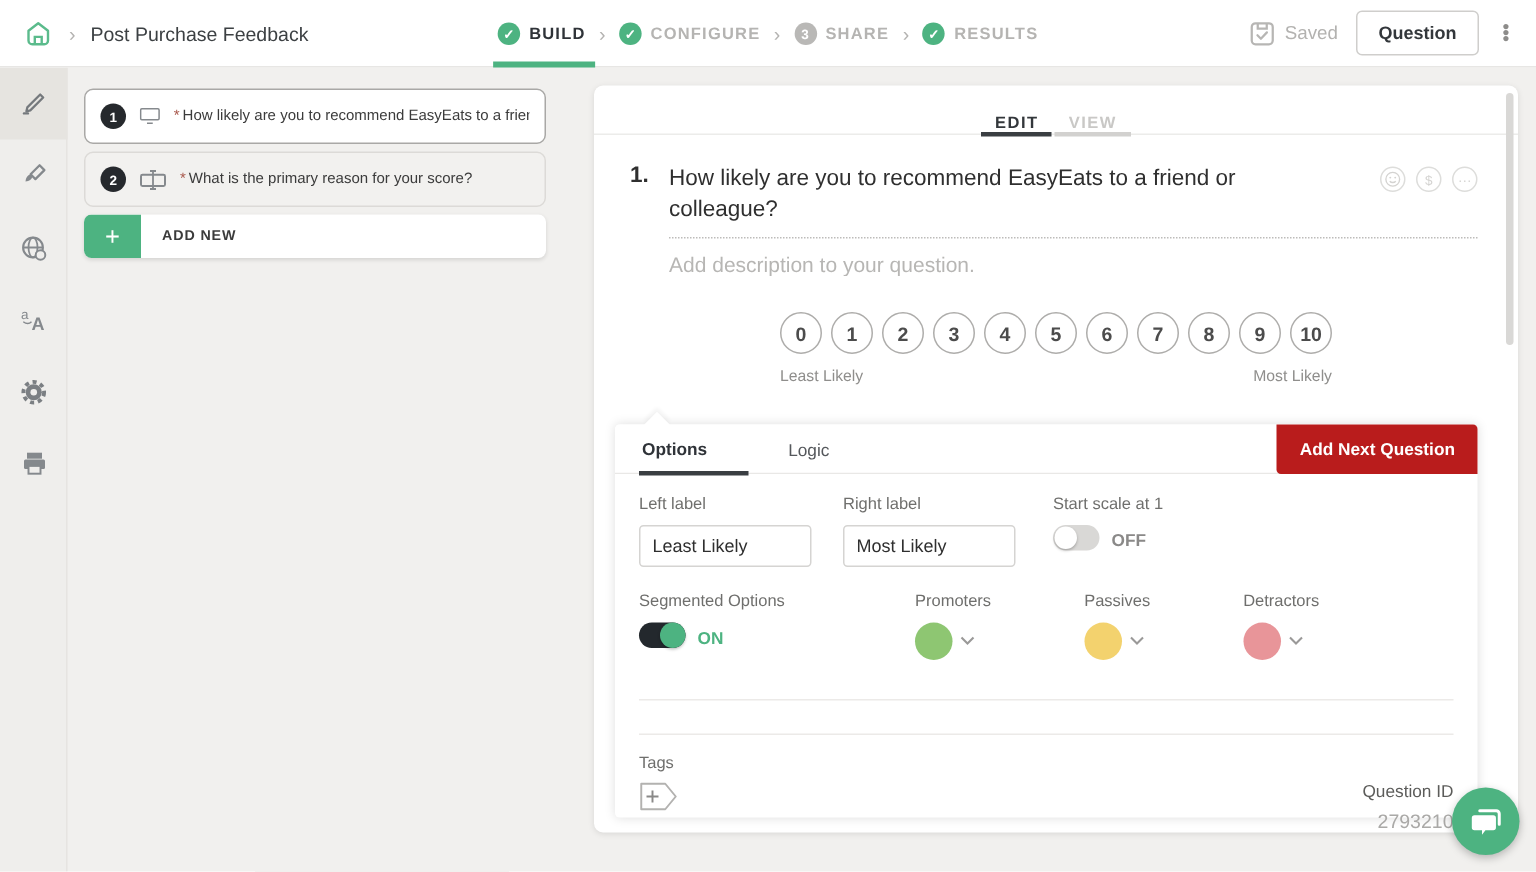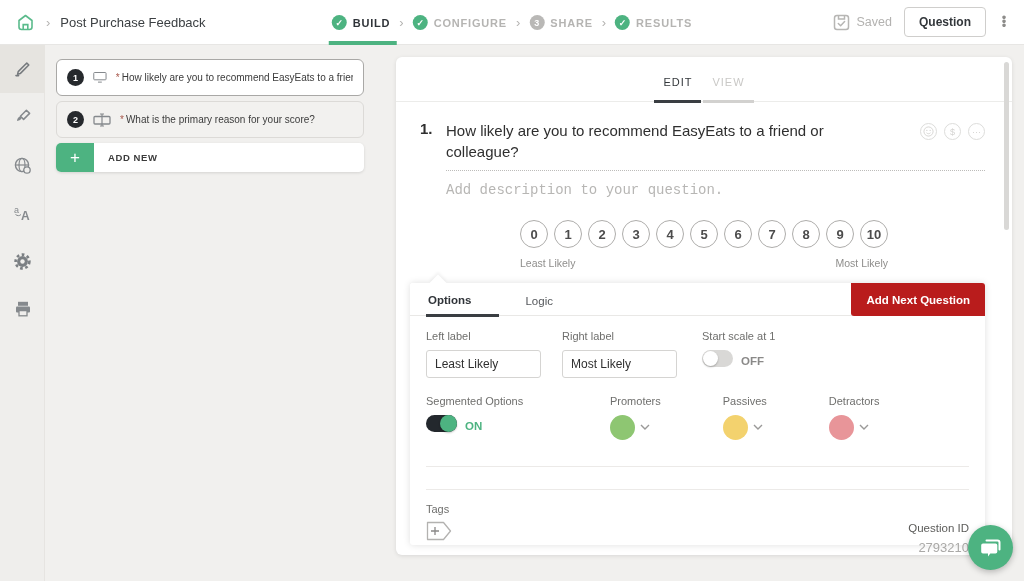--- a/index.html
+++ b/index.html
@@ -42,32 +42,32 @@
   .req { color:#a8574b; margin-right:2px; }
   .addnew { display:flex; align-items:center; height:29px; background:#fff; border-radius:5px; box-shadow:0 1px 3px rgba(0,0,0,0.12); overflow:hidden; cursor:pointer; }
   .addnew-plus { width:38px; height:29px; background:#4db381; color:#fff; font-size:17px; display:flex; align-items:center; justify-content:center; }
   .addnew-label { font-size:9.5px; font-weight:bold; letter-spacing:0.6px; color:#3b3b3b; padding-left:14px; }
 
   
   .canvas-card { position:absolute; left:396px; top:57px; width:616px; height:498px; background:#fff; border-radius:6px; box-shadow:0 1px 4px rgba(0,0,0,0.10); }
   .scroll-thumb { position:absolute; right:3px; top:5px; width:5px; height:168px; border-radius:3px; background:#d9d8d6; cursor:pointer; }
 
   .view-tabs { display:flex; justify-content:center; gap:2px; padding-top:19px; border-bottom:1px solid #ececea; }
-  .vtab { font-size:11px; font-weight:normal; letter-spacing:1px; padding:0 9px 12px; cursor:pointer; }
+  .vtab { font-size:11px; font-weight:bold; letter-spacing:1px; padding:0 9px 0; cursor:pointer; }
   .vtab.edit { color:#33373b; border-bottom:3px solid #3a3e42; margin-bottom:-2px; }
   .vtab.view { color:#c9c8c6; border-bottom:3px solid #d2d1cf; margin-bottom:-2px; }
 
   .q-block { padding:18px 27px 0 24px; display:flex; }
   .q-no { font-size:15px; font-weight:bold; color:#2f2f2f; width:26px; }
   .q-title { font-size:15px; color:#2f2f2f; line-height:21px; width:400px; cursor:text; }
   .q-type-icons { margin-left:auto; display:flex; gap:7px; padding-top:3px; }
   .circle-ic { width:17px; height:17px; border-radius:50%; border:1px solid #dddddb; color:#d4d3d1; font-size:9px; display:flex; align-items:center; justify-content:center; cursor:pointer; }
   .dotted-sep { margin:8px 27px 0 50px; border-bottom:1px dotted #bdbcba; }
   .q-desc { margin:9px 27px 0 50px; }
-  .q-desc input { border:none; outline:none; width:100%; font-size:14px; font-family:Liberation Mono, monospace; color:#3b3b3b; background:transparent; }
+  .q-desc input { border:none; outline:none; width:100%; font-size:14px; font-family:Liberation Sans, sans-serif; color:#3b3b3b; background:transparent; }
   .q-desc input::placeholder { color:#b7b6b4; }
 
   .nps-wrap { width:368px; margin:22px auto 0; }
   .nps-row { display:flex; gap:6px; }
   .nps-circle { width:28px; height:28px; border-radius:50%; border:1px solid #aeadab; font-size:13px; font-weight:bold; color:#4c4c4c; display:flex; align-items:center; justify-content:center; background:#fff; cursor:pointer; }
   .nps-labels { display:flex; justify-content:space-between; margin-top:9px; font-size:10.5px; color:#8f8e8c; }
 
   
   .opts-panel { position:absolute; left:14px; top:226px; width:575px; height:262px; background:#fff; border-radius:3px; box-shadow:0 0 7px rgba(0,0,0,0.13); }
   .opts-notch { position:absolute; left:22px; top:-6px; width:12px; height:12px; background:#fff; transform:rotate(45deg); box-shadow:-2px -2px 3px rgba(0,0,0,0.05); }

